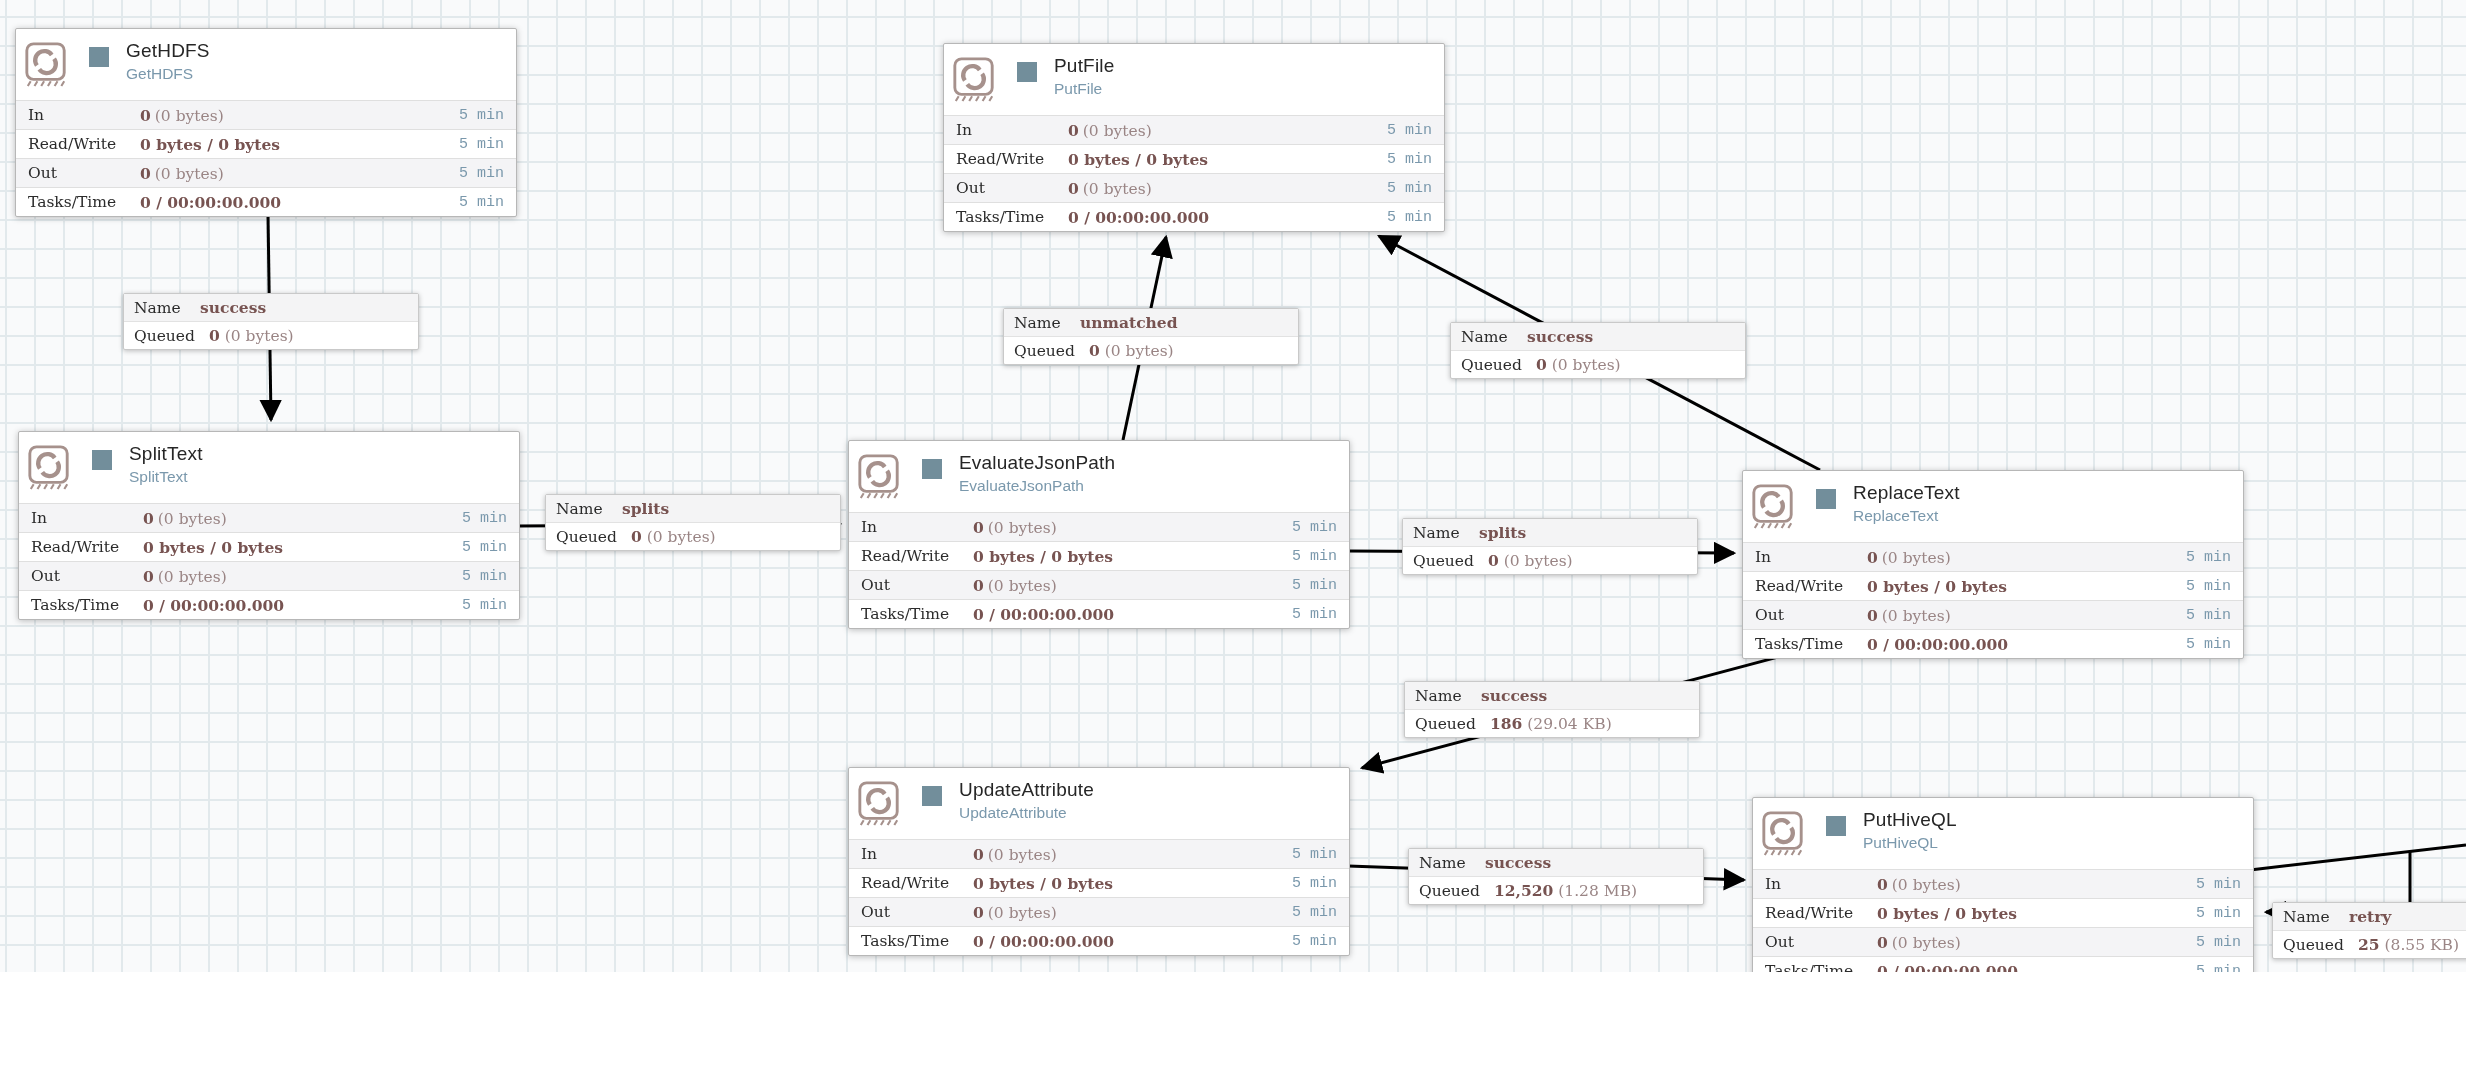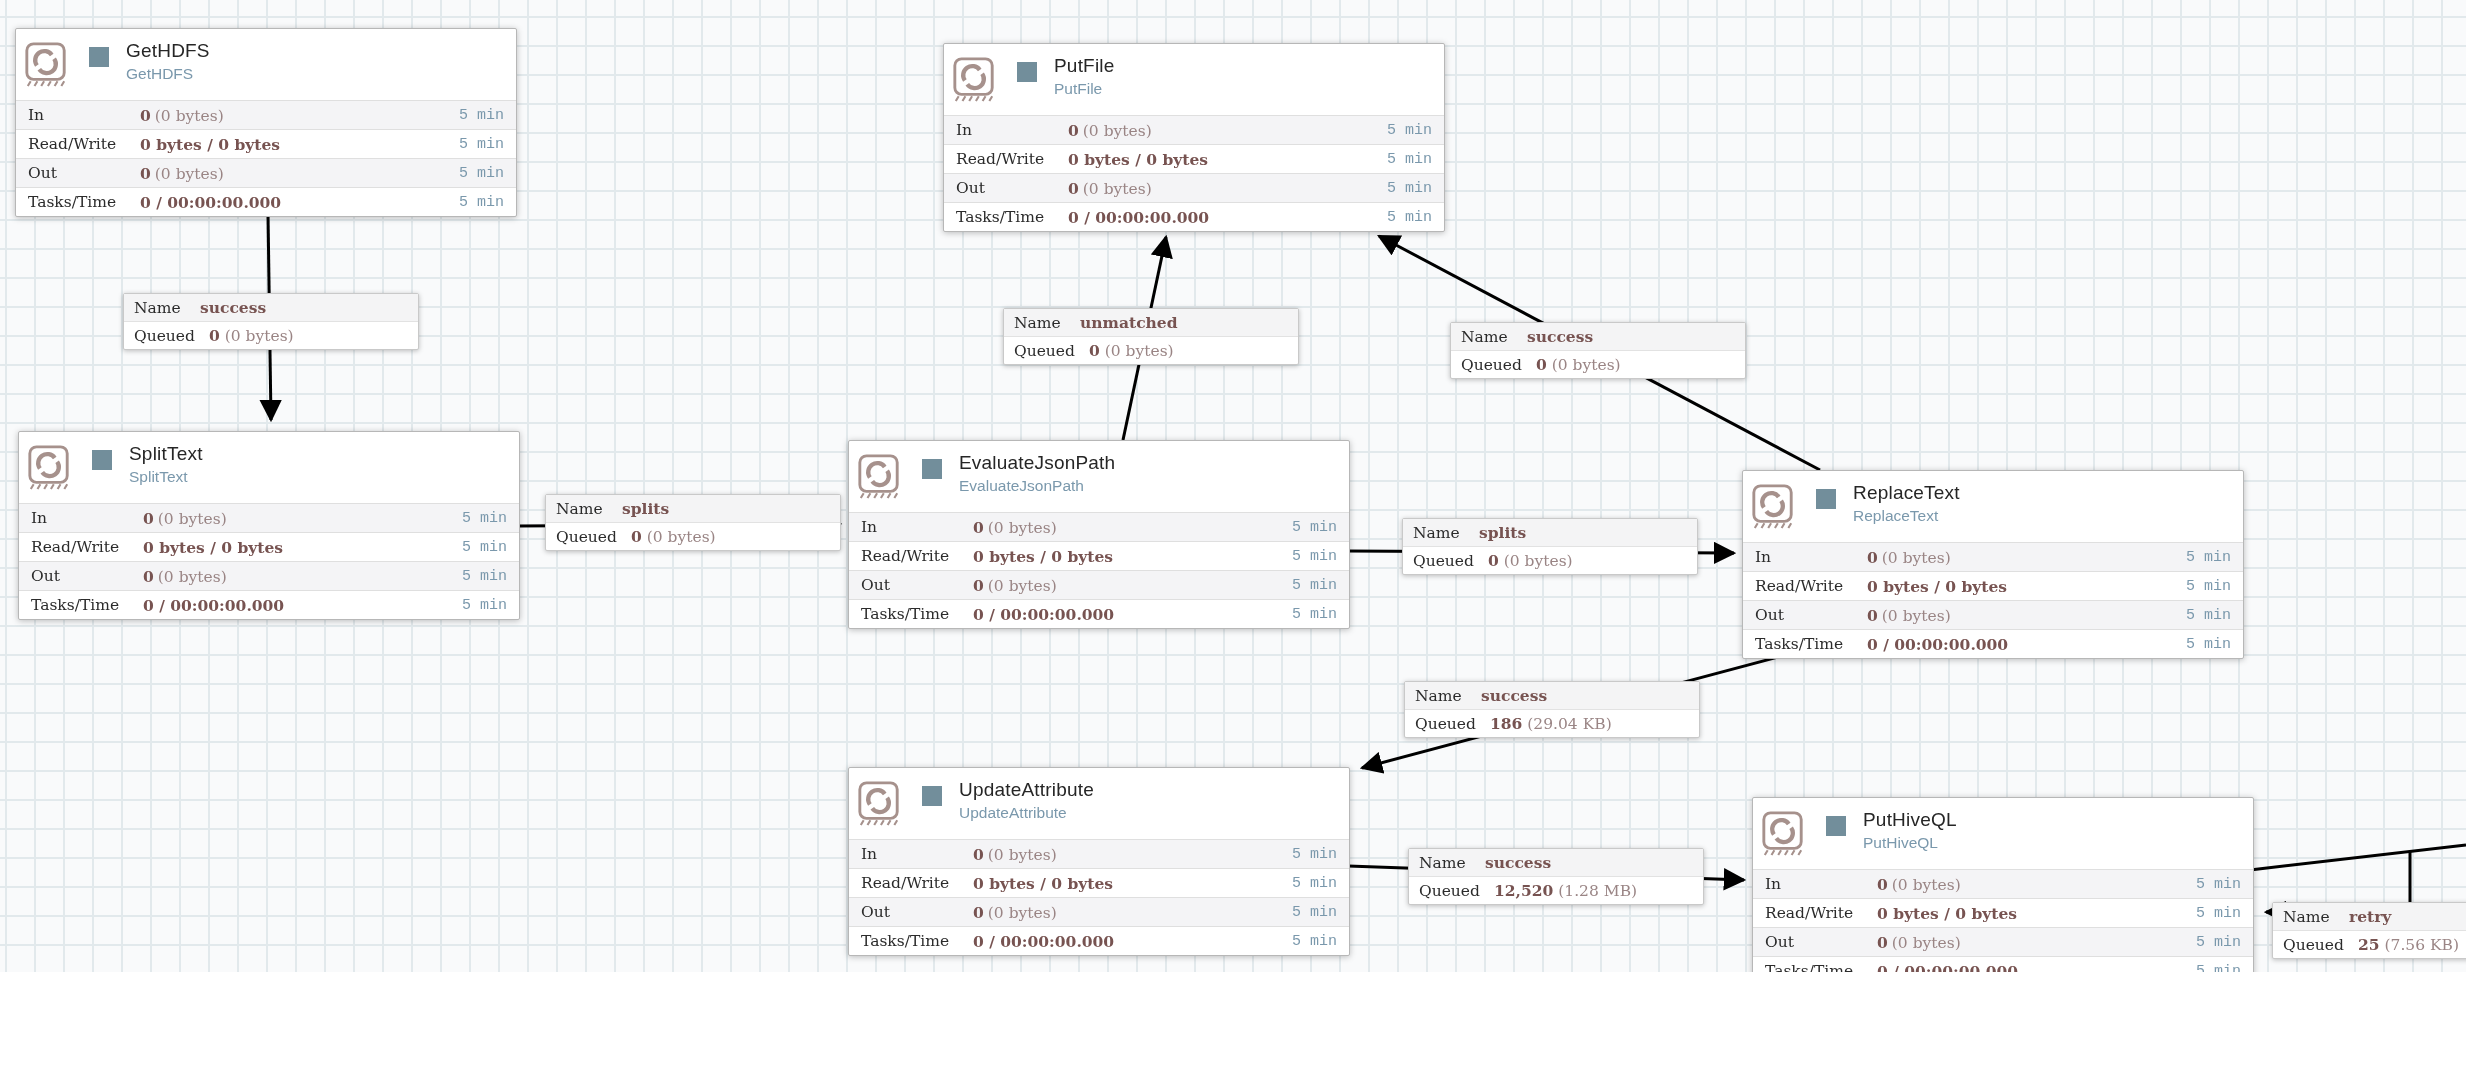--- a/index.html
+++ b/index.html
@@ -445,17 +445,17 @@
   </div>
 
   <div class="clabel" style="left:2272px;top:902px">
     <div class="crow cname">
         <span class="ckey">Name</span>
         <span class="cval">retry</span>
       </div>
     <div class="crow">
         <span class="ckey">Queued</span>
         <span class="cval">25</span>
-        <span class="clight">(7.56 KB)</span>
+        <span class="clight">(8.55 KB)</span>
       </div>
   </div>
 
 </div>
 
 </body></html>

